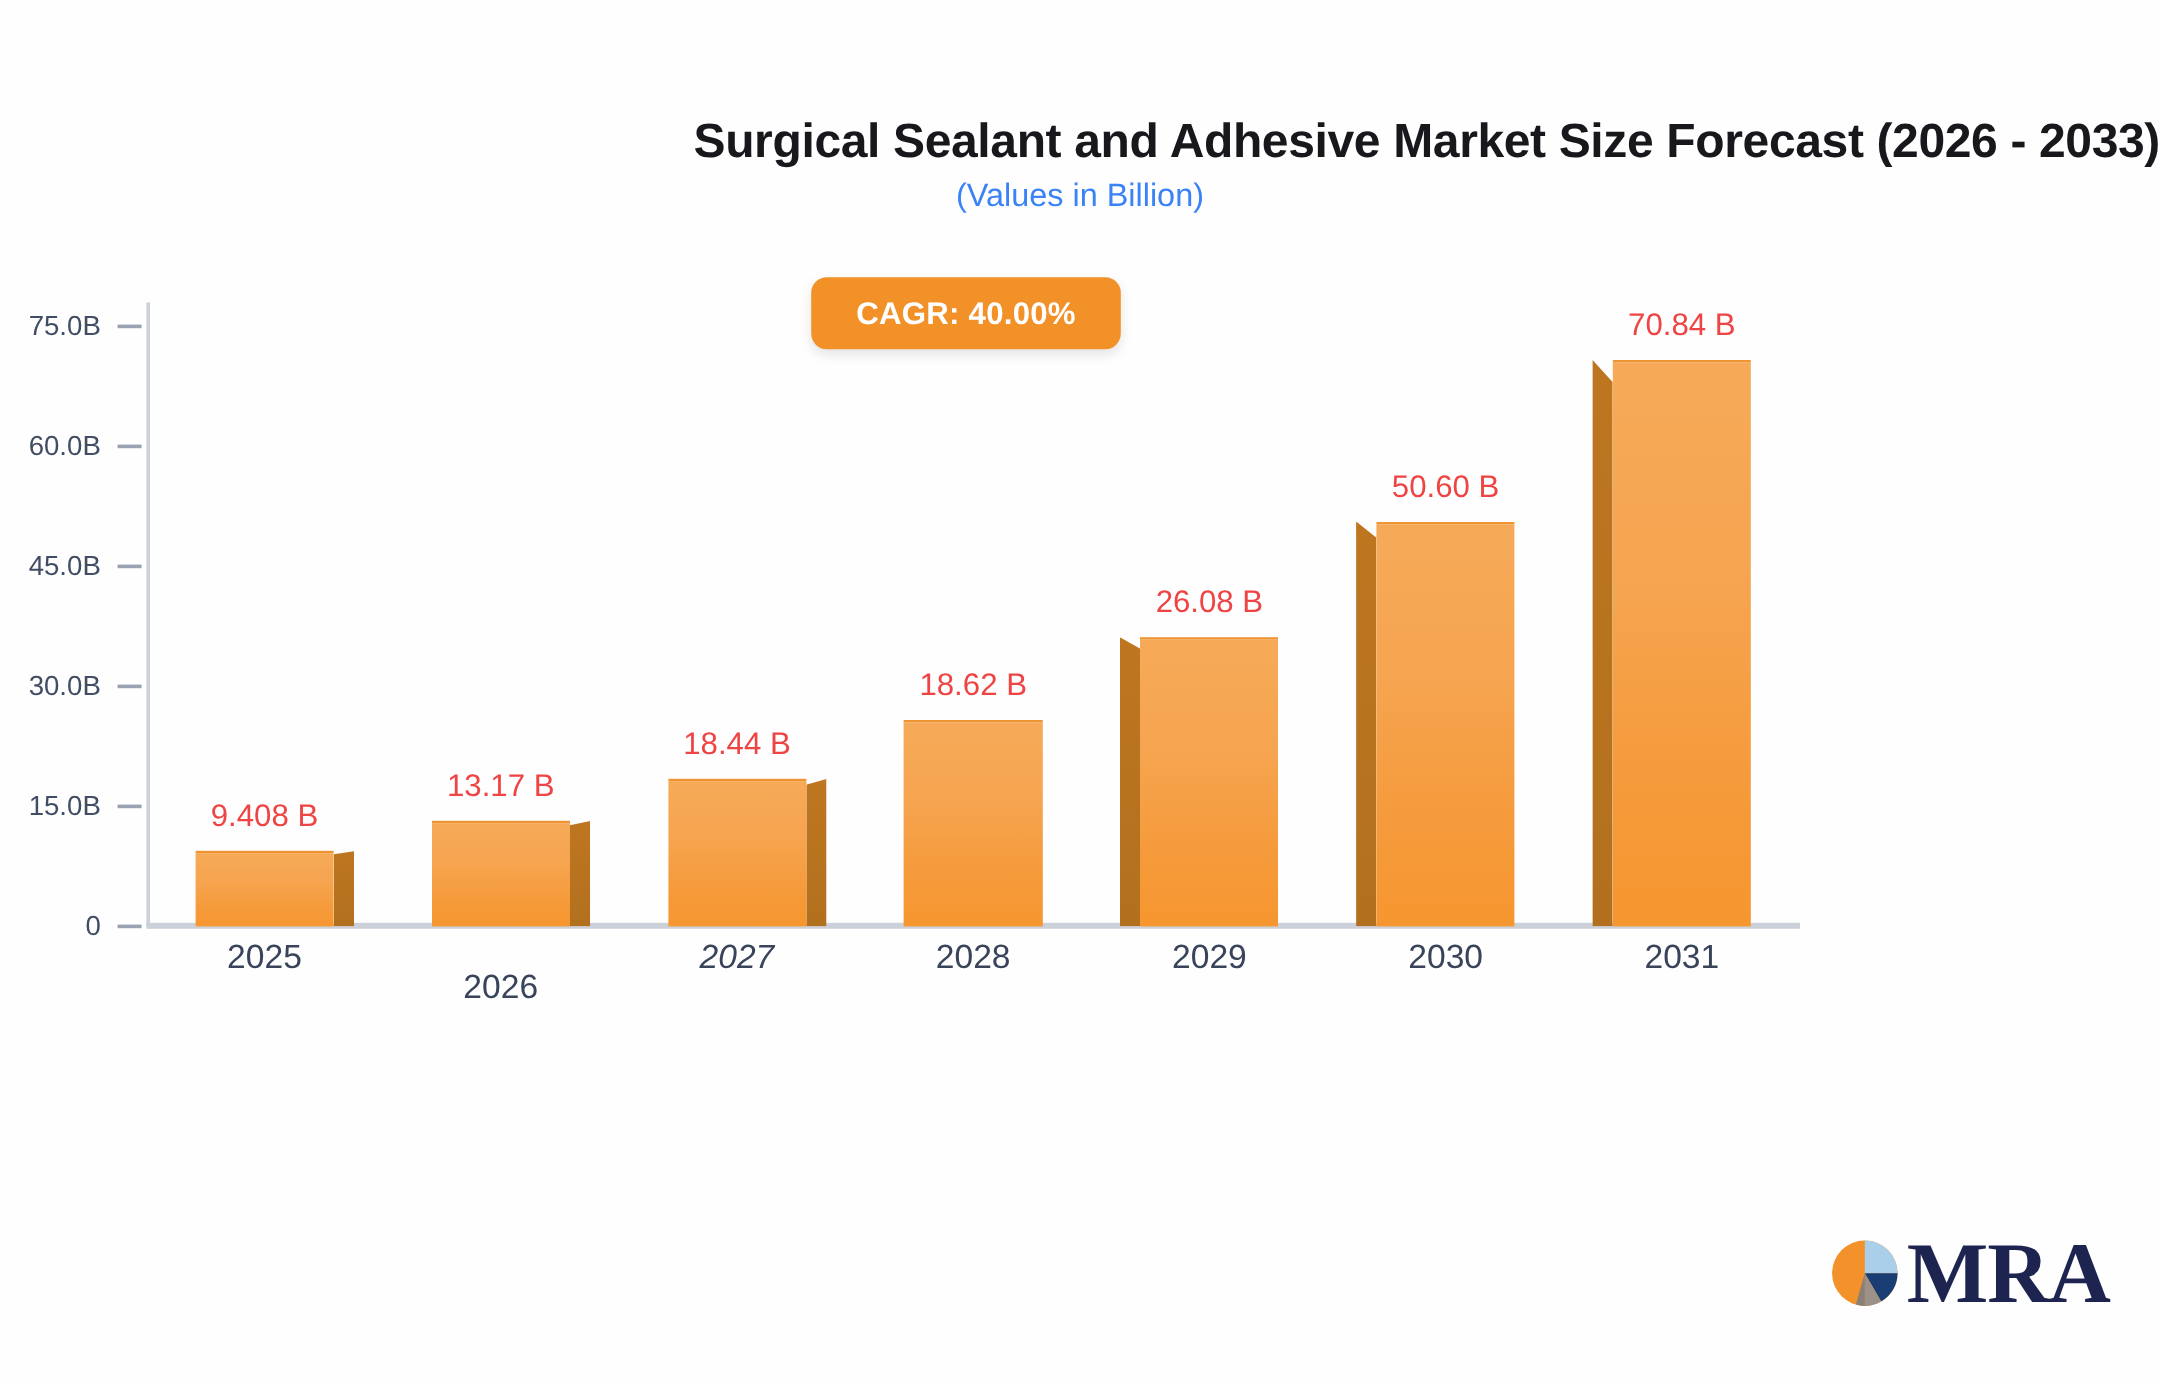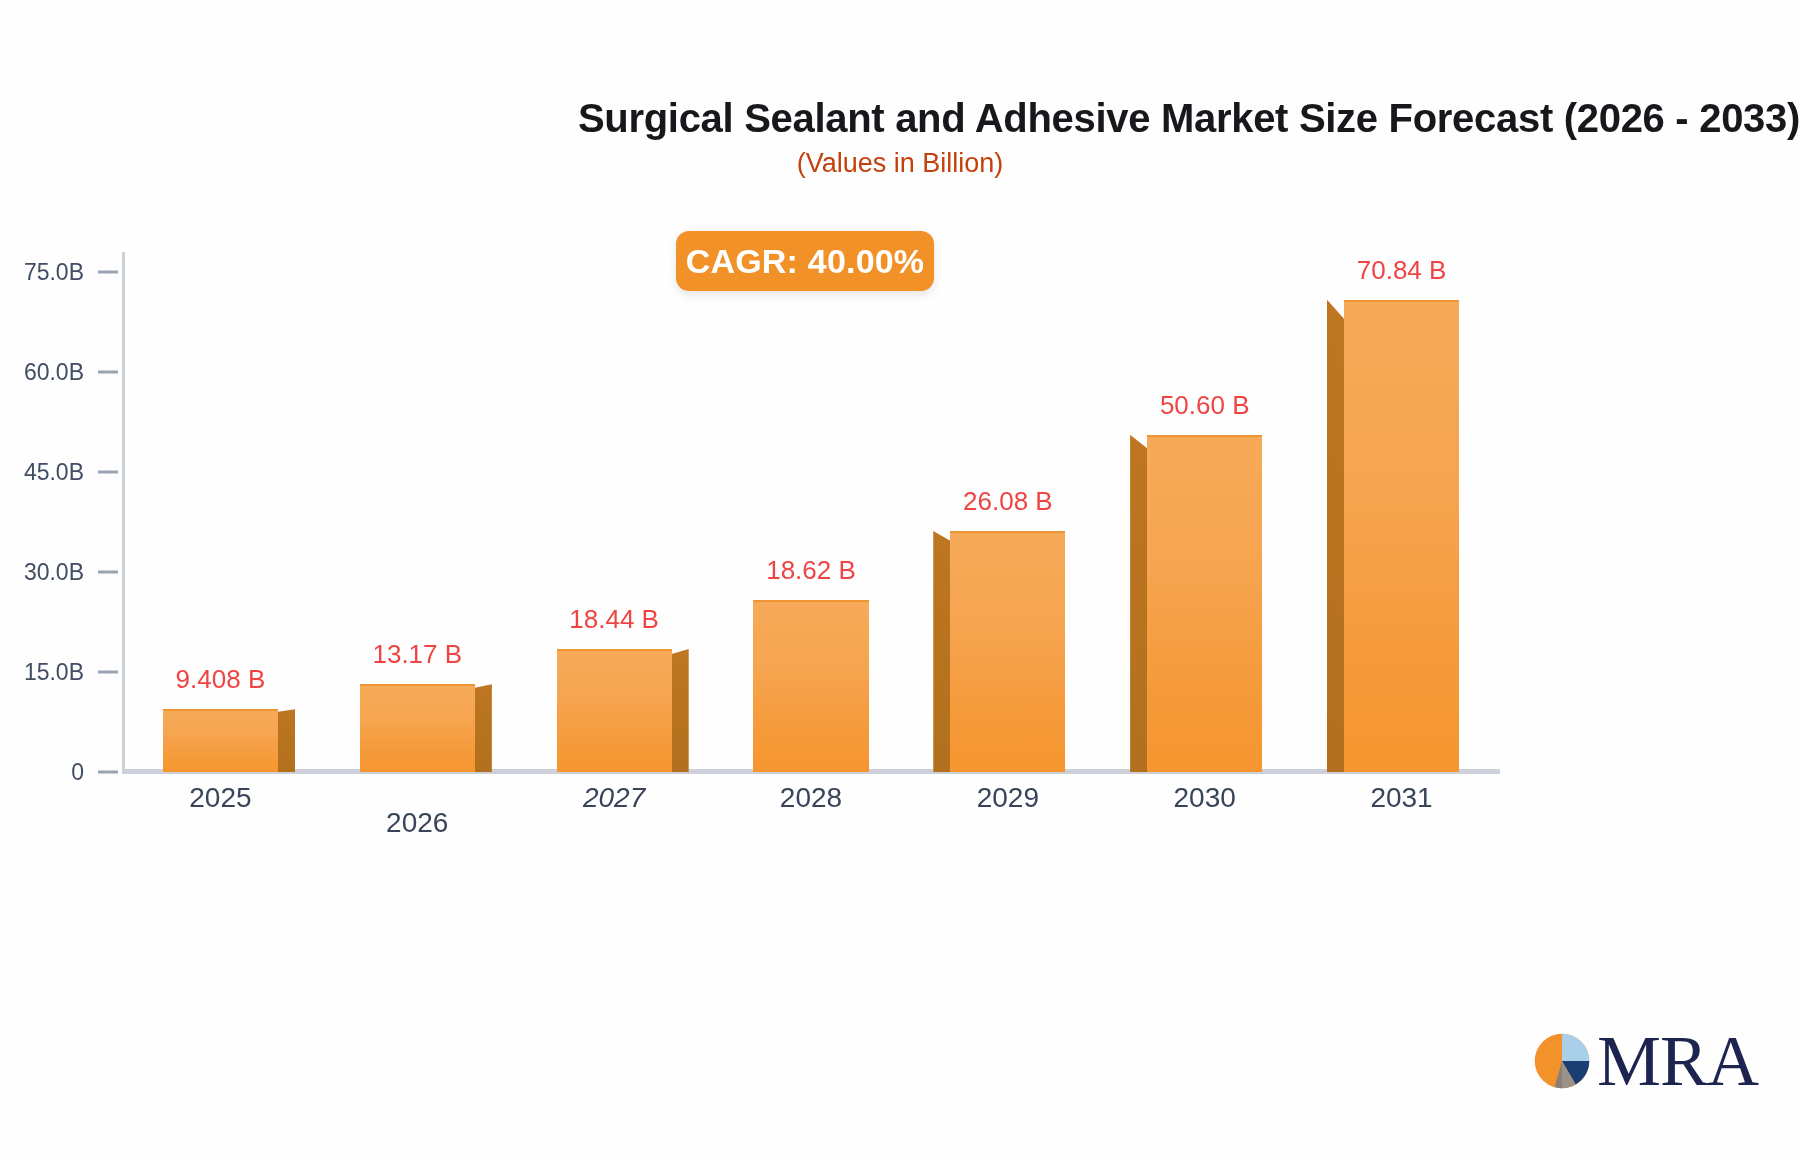--- a/index.html
+++ b/index.html
@@ -16,34 +16,34 @@
   
   .title{
     position:absolute;left:0;right:0;top:96px;
     text-align:right;
     font-size:40px;font-weight:bold;color:#17171c;
     letter-spacing:-0.3px;
   }
   .subtitle{
     position:absolute;left:0;right:0;top:148px;
     text-align:center;
-    font-size:27px;font-weight:normal;color:#c2410c;
+    font-size:27px;font-weight:normal;color:#3b82f6;
   }
 
   
   .cagr-badge{
     position:absolute;left:676px;top:231px;
     width:258px;height:60px;
     background:#F39129;
     border-radius:13px;
     display:flex;align-items:center;justify-content:center;
     box-shadow:0 4px 10px rgba(0,0,0,0.10);
   }
   .cagr-badge span{
-    color:#ffffff;font-size:34px;font-weight:bold;letter-spacing:0.2px;
+    color:#ffffff;font-size:26px;font-weight:bold;letter-spacing:0.2px;
   }
   .axis-y-line{
     position:absolute;left:122px;top:252px;
     width:3px;height:520px;background:#ccd0d8;
   }
   .axis-x-line{
     position:absolute;left:122px;top:769px;
     width:1378px;height:5px;background:#ccd0d8;
   }
 
@@ -90,21 +90,21 @@
   }
 
   
   .logo{
     position:absolute;right:42px;bottom:64px;
     display:flex;align-items:center;gap:4px;
   }
   .logo-mark{width:62px;height:62px;display:block;}
   .logo-text{
     font-family:"Liberation Serif", serif;
-    font-size:72px;line-height:62px;color:#1d2450;font-weight:normal;
+    font-size:72px;line-height:62px;color:#1d2450;font-weight:bold;
     letter-spacing:-1px;
   }
 </style>
 </head>
 <body>
 
 <div class="chart-root">
 
   <div class="title">Surgical Sealant and Adhesive Market Size Forecast (2026 - 2033)</div>
   <div class="subtitle">(Values in Billion)</div>

